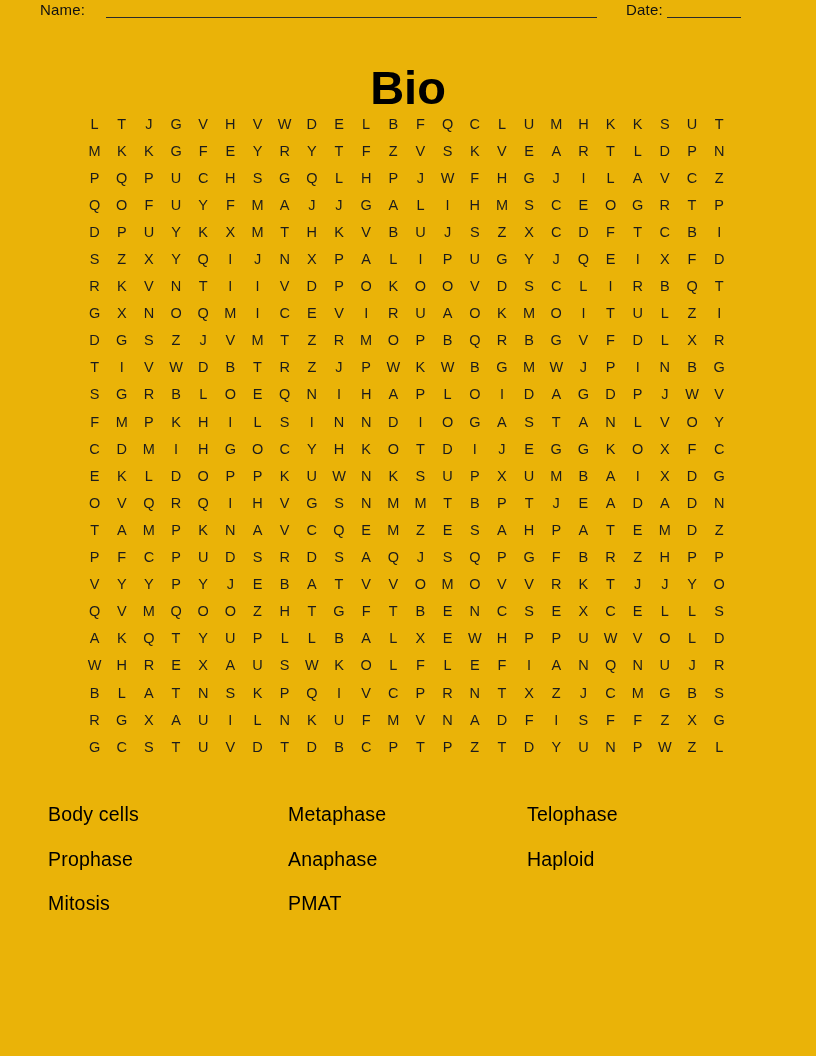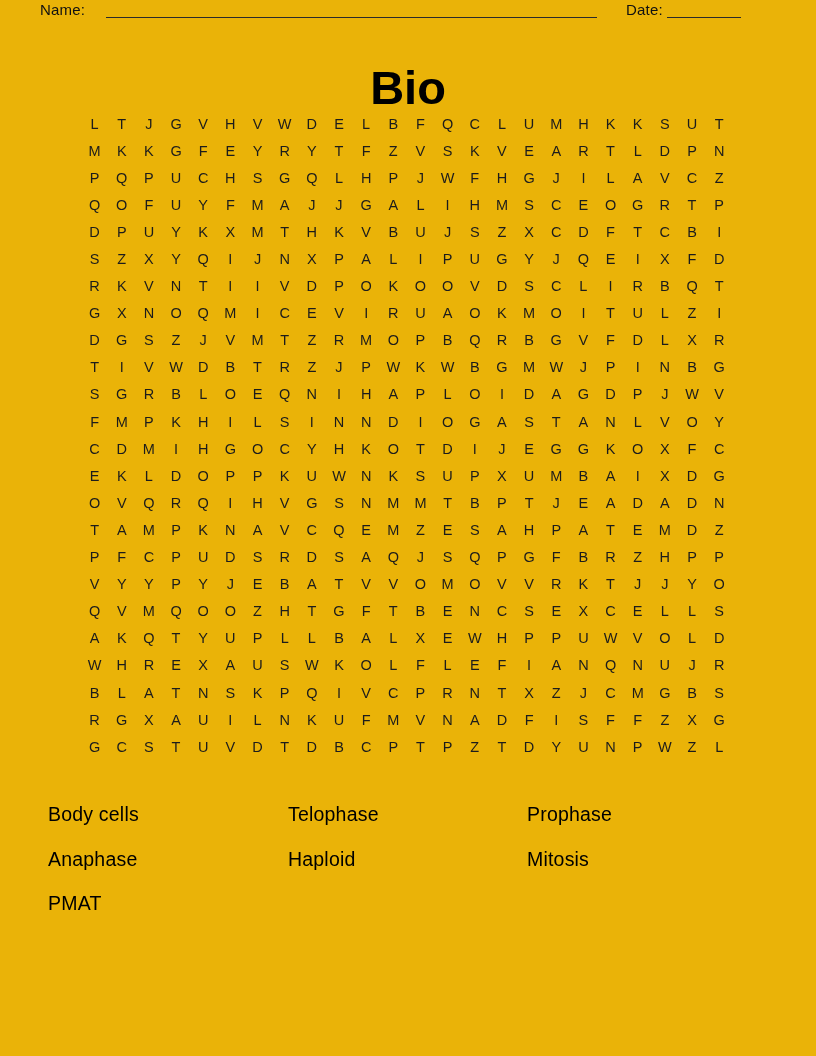--- a/index.html
+++ b/index.html
@@ -649,20 +649,21 @@
       <span class="cell">U</span>
       <span class="cell">N</span>
       <span class="cell">P</span>
       <span class="cell">W</span>
       <span class="cell">Z</span>
       <span class="cell">L</span>
     </div>
 
   <div class="words">
       <span class="word">Body cells</span>
+      <span class="word">Metaphase</span>
       <span class="word">Telophase</span>
       <span class="word">Prophase</span>
       <span class="word">Anaphase</span>
       <span class="word">Haploid</span>
       <span class="word">Mitosis</span>
       <span class="word">PMAT</span>
     </div>
 
 </div>
 

